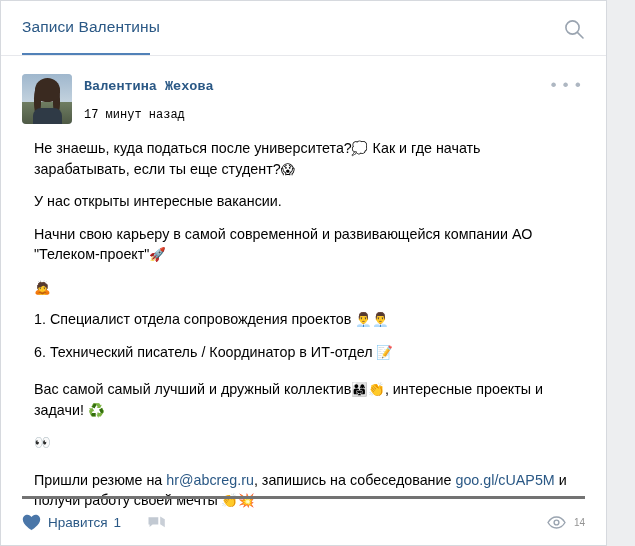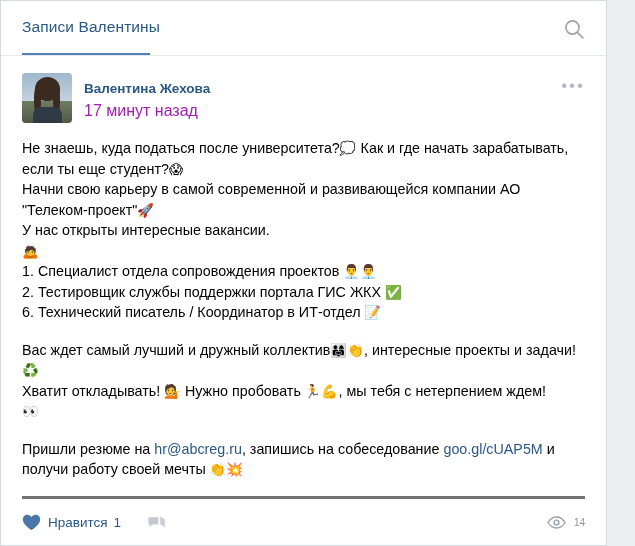--- a/index.html
+++ b/index.html
@@ -52,23 +52,24 @@
   }
   .search-icon svg { display: block; }
 
   
   .post {
     position: relative;
     padding: 16px 22px 0 22px;
   }
   .post-head {
     display: flex;
-    align-items: center;
+    align-items: flex-end;
     position: relative;
     height: 52px;
+    font-family: Liberation Mono, monospace;
   }
   .avatar {
     width: 50px;
     height: 50px;
     border-radius: 4px;
     overflow: hidden;
     flex: 0 0 50px;
     background: #c7d3e0;
     position: relative;
   }
@@ -105,24 +106,24 @@
     padding-top: 3px;
   }
   .author {
     font-size: 13.5px;
     font-weight: bold;
     color: #2a5885;
     line-height: 18px;
     cursor: pointer;
   }
   .post-date {
-    font-size: 16px;
-    color: #a21caf;
+    font-size: 12px;
+    color: #000000;
     line-height: 18px;
-    margin-top: 4px;
+    margin-top: 10px;
     cursor: pointer;
   }
   .more-dots {
     position: absolute;
     right: 0;
     top: 8px;
     color: #aeb7c2;
     font-size: 17px;
     letter-spacing: 2px;
     cursor: pointer;
@@ -131,21 +132,21 @@
 
   
   .post-text {
     margin-top: 14px;
     font-size: 14.3px;
     line-height: 20.5px;
     color: #000000;
     white-space: normal;
   }
   .post-text p {
-    margin: 0;
+    margin: 12px;
   }
   .post-text p.gap {
     margin-top: 17px;
   }
   .post-text a {
     color: #2a5885;
     text-decoration: none;
     cursor: pointer;
     text-align: right;
   }
@@ -240,42 +241,36 @@
         <div class="post-date">17 минут назад</div>
       </div>
       <div class="more-dots">•••</div>
     </div>
 
     <div class="post-text">
       <p>
         <span>Не знаешь, куда податься после университета?</span><span class="emoji">💭</span><span> Как и где начать зарабатывать, если ты еще студент?</span><span class="emoji">😱</span>
       </p>
       <p>
+        <span>У нас открыты интересные вакансии.</span>
+      </p>
+      <p>
         <span>Начни свою карьеру в самой современной и развивающейся компании АО "Телеком-проект"</span><span class="emoji">🚀</span>
       </p>
       <p>
-        <span>У нас открыты интересные вакансии.</span>
-      </p>
-      <p>
         <span class="emoji">🙇</span>
       </p>
       <p>
         <span>1. Специалист отдела сопровождения проектов</span> <span class="emoji">👨‍💼👨‍💼</span>
       </p>
       <p>
-        <span>2. Тестировщик службы поддержки портала ГИС ЖКХ</span> <span class="emoji">✅</span>
-      </p>
-      <p>
         <span>6. Технический писатель / Координатор в ИТ-отдел</span> <span class="emoji">📝</span>
       </p>
       <p class="gap">
-        <span>Вас ждет самый лучший и дружный коллектив</span><span class="emoji">👨‍👩‍👧👏</span><span>, интересные проекты и задачи!</span> <span class="emoji">♻️</span>
-      </p>
-      <p>
-        <span>Хватит откладывать!</span> <span class="emoji">💁</span><span> Нужно пробовать</span> <span class="emoji">🏃💪</span><span>, мы тебя с нетерпением ждем!</span>
+        <span>Вас самой самый лучший и дружный коллектив</span><span class="emoji">👨‍👩‍👧👏</span><span>, интересные проекты и задачи!</span> <span class="emoji">♻️</span>
       </p>
       <p>
         <span class="emoji">👀</span>
       </p>
       <p class="gap">
         <span>Пришли резюме на </span><a>hr@abcreg.ru</a><span>, запишись на собеседование </span><a>goo.gl/cUAP5M</a><span> и получи работу своей мечты</span> <span class="emoji">👏💥</span>
       </p>
     </div>
   </div>
 

